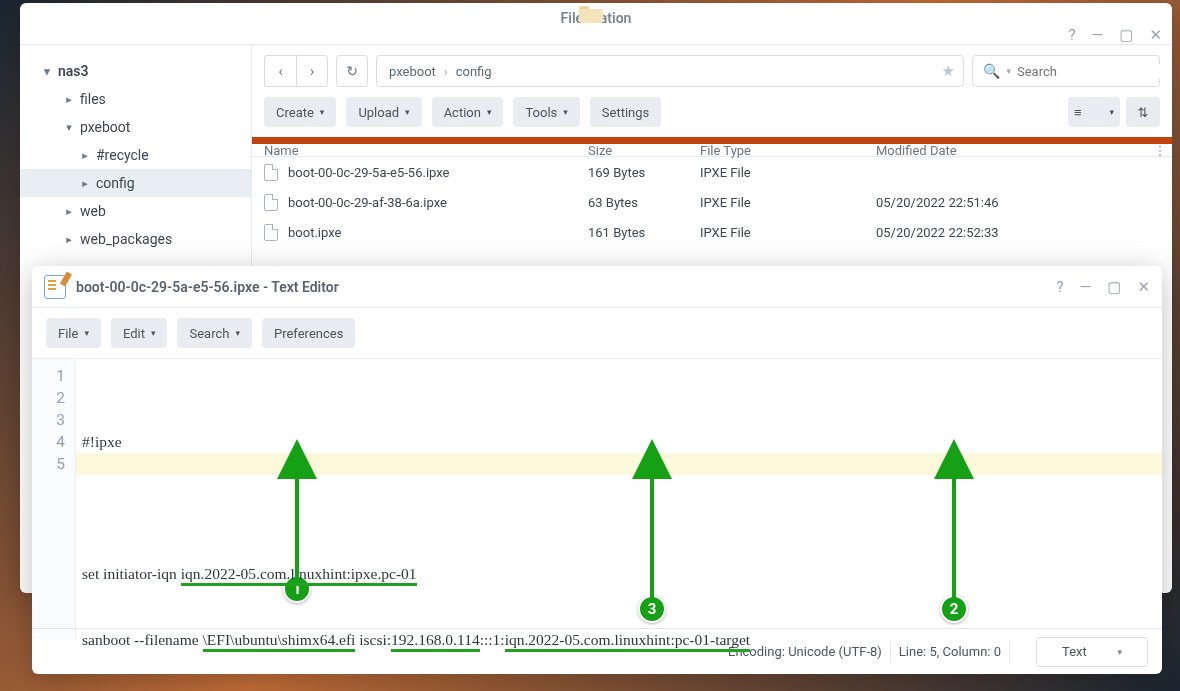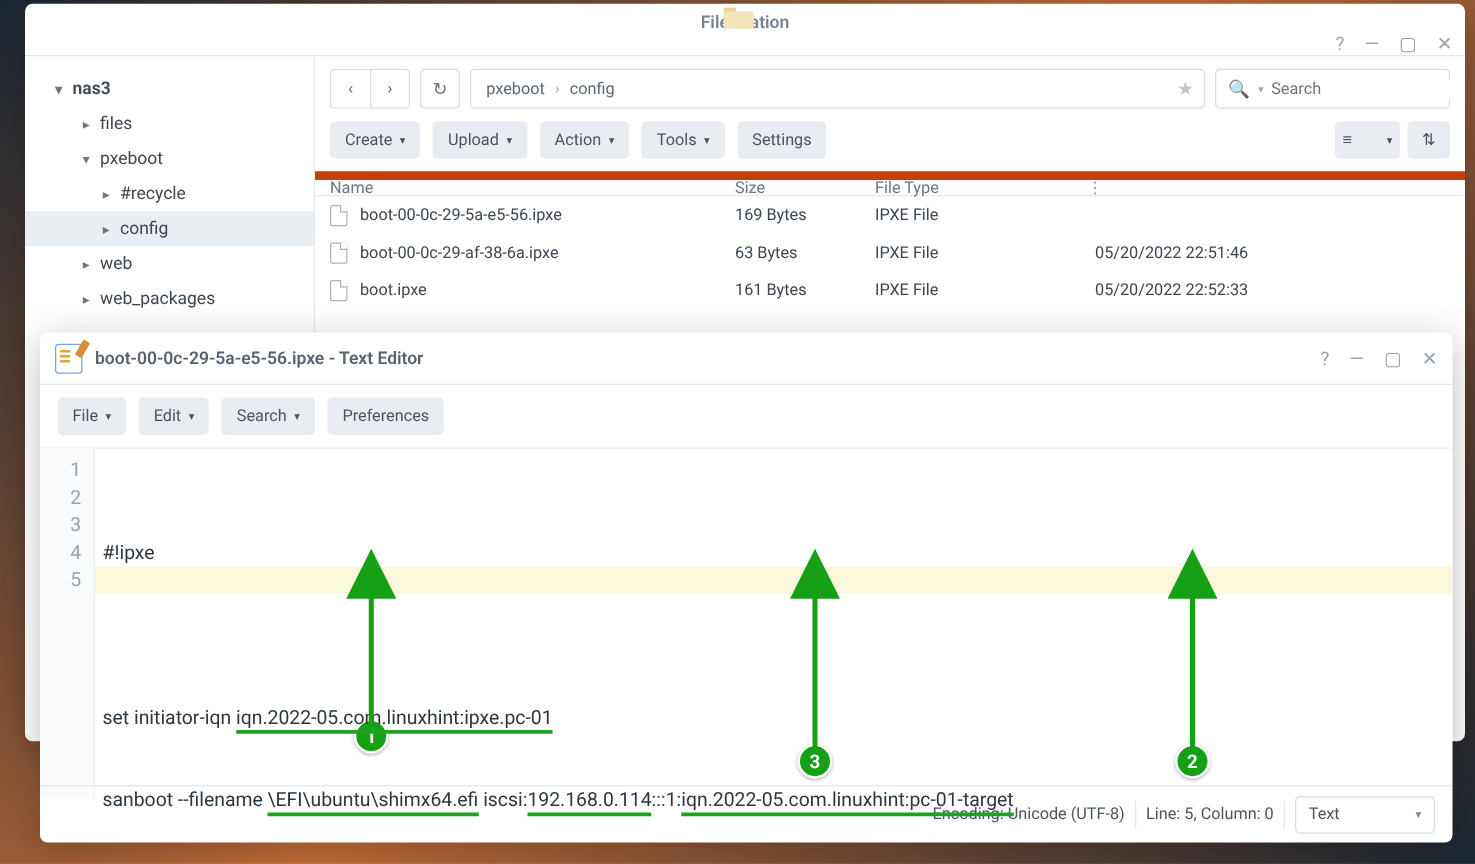--- a/index.html
+++ b/index.html
@@ -70,30 +70,30 @@
 .te-title { color:#5a636d; font-size:14px; font-weight:600; }
 
 .te-toolbar { display:flex; gap:10px; padding:10px 14px; border-bottom:1px solid #eceff2; }
 
 .editor { display:flex; font-family: "SFMono-Regular", Consolas, "Liberation Mono", Menlo, monospace; font-size:15.5px; line-height:22px; height: 280px; position:relative; }
 .gutter { width:44px; text-align:right; padding:6px 10px 6px 0; color:#96a0aa; background:#fafbfc; border-right:1px solid #edf0f3; user-select:none; }
 .gutter div { height:22px; }
 .code { flex:1; padding:6px 0 6px 6px; color:#2d3740; white-space:pre; position:relative; }
 .codeline { height:22px; position:relative; }
 .currentline { position:absolute; left:0; right:0; height:22px; background:#fcf8dc; z-index:0; }
-.codeline span { position:relative; z-index:1; }
+.codeline span { position:relative; z-index:1;font-family:Liberation Serif, serif; }
 
 
 .ul { border-bottom: 3px solid #1fa21f; padding-bottom:1px; }
 .anno { position:absolute; z-index:5; pointer-events:none; }
 .circle { width:28px; height:28px; border-radius:50%; background:#16a016; border:2px solid #fff; color:#fff; font-weight:700; font-size:15px; display:flex; align-items:center; justify-content:center; position:absolute; box-shadow:0 1px 3px rgba(0,0,0,.3); }
 
 .te-status { position:absolute; bottom:0; left:0; right:0; height:46px; border-top:1px solid #e4e7ea; display:flex; align-items:center; justify-content:flex-end; padding:0 14px; gap:8px; font-size:13px; color:#4b5560; }
 .status-sep { width:1px; height:22px; background:#e4e7ea; }
-.textselect { width:112px; height:30px; border:1px solid #d7dce1; border-radius:4px; display:flex; align-items:center; justify-content:space-between; padding:0 10px; cursor:pointer; font-size:13px; }
+.textselect { width:112px; height:30px; border:1px solid #d7dce1; border-radius:4px; display:flex; align-items:center; justify-content:space-between; padding:0 25px; cursor:pointer; font-size:13px;margin-left:18px; }
 .textselect .dd { font-size:9px; color:#7b848d; }
 </style>
 </head>
 <body>
 
 <div class="window fs-window">
   <div class="fs-titlebar">
     <div class="folder-icon"></div>
     <div class="fs-title">File Station</div>
     <div class="winctrl">
@@ -182,20 +182,21 @@
             </div>
           <div class="viewbtn">⇅</div>
         </div>
       </div>
 
       <div class="filetable">
         <div class="thead">
           <div class="col col-name">Name</div>
           <div class="col col-size">Size</div>
           <div class="col col-type">File Type</div>
+          <div class="col col-date">Modified Date</div>
           <div class="headmore">⋮</div>
         </div>
         <div class="row">
           <div class="col col-name" style="display:flex;align-items:center">
               <div class="fileicon"></div>
               <span>boot-00-0c-29-5a-e5-56.ipxe</span>
             </div>
           <div class="col col-size">169 Bytes</div>
           <div class="col col-type">IPXE File</div>
           <div style="width:24px"></div>

